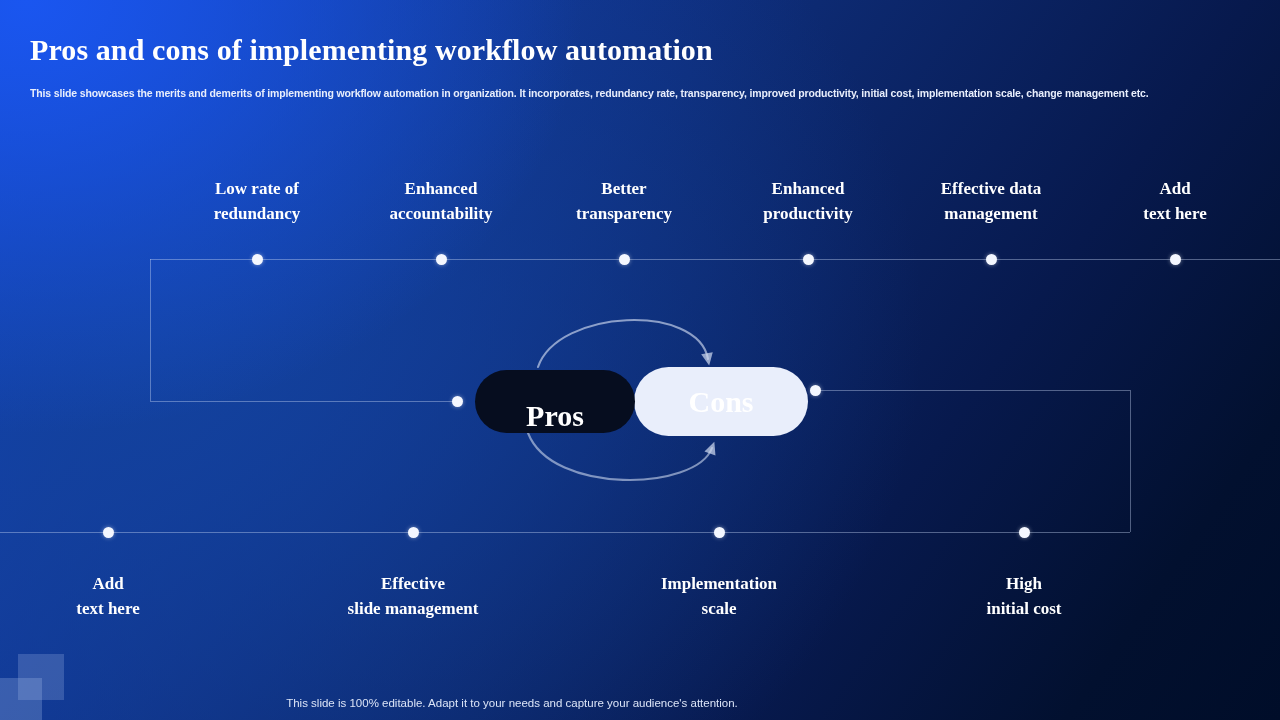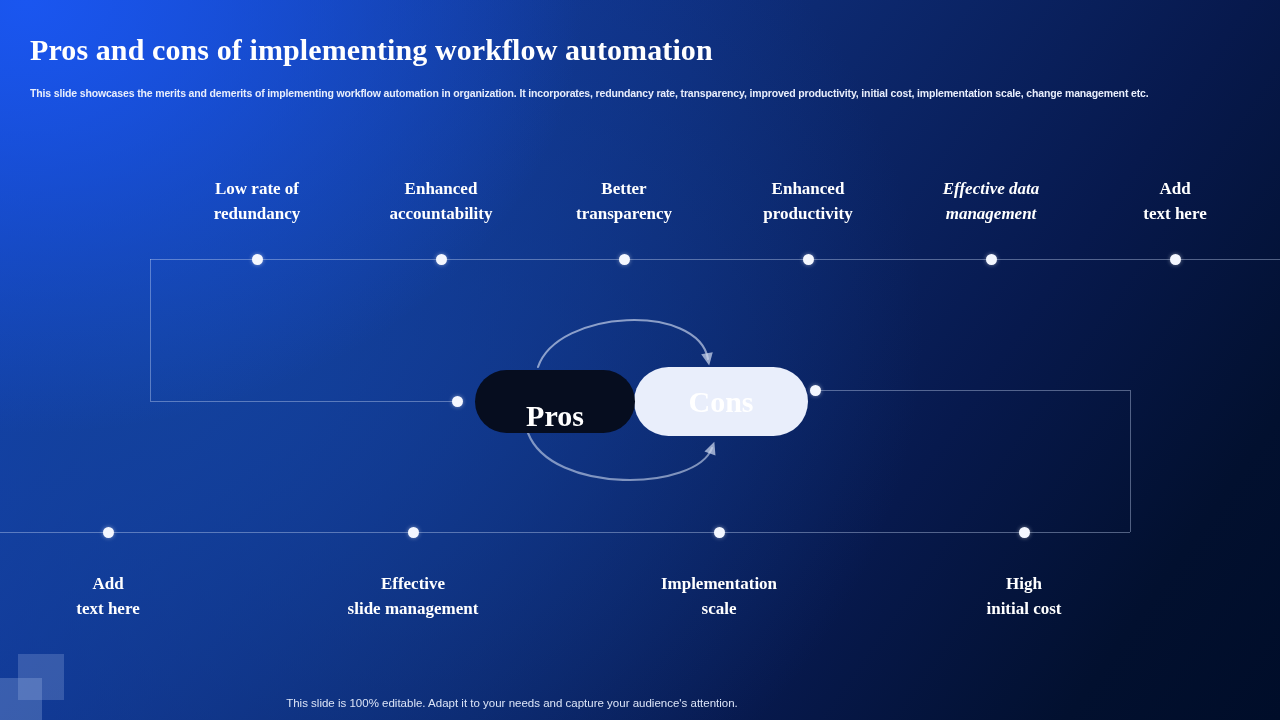--- a/index.html
+++ b/index.html
@@ -178,21 +178,21 @@
     </div>
   <div id="labels-layer">
       <div class="node-label" style="left: 257px; top: 176px;">Low rate of
 redundancy</div>
       <div class="node-label" style="left: 441px; top: 176px;">Enhanced
 accountability</div>
       <div class="node-label" style="left: 624px; top: 176px;">Better
 transparency</div>
       <div class="node-label" style="left: 808px; top: 176px;">Enhanced
 productivity</div>
-      <div class="node-label" style="left: 991px; top: 176px; font-style: italic;">Effective data
+      <div class="node-label" style="left: 991px; top: 176px;">Effective data
 management</div>
       <div class="node-label" style="left: 1175px; top: 176px;">Add
 text here</div>
       <div class="node-label" style="left: 108px; top: 571px;">Add
 text here</div>
       <div class="node-label" style="left: 413px; top: 571px;">Effective
 slide management</div>
       <div class="node-label" style="left: 719px; top: 571px;">Implementation
 scale</div>
       <div class="node-label" style="left: 1024px; top: 571px;">High

